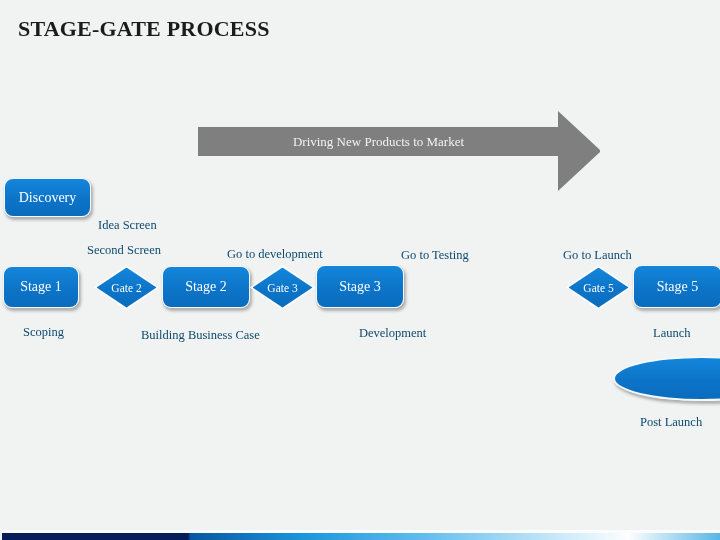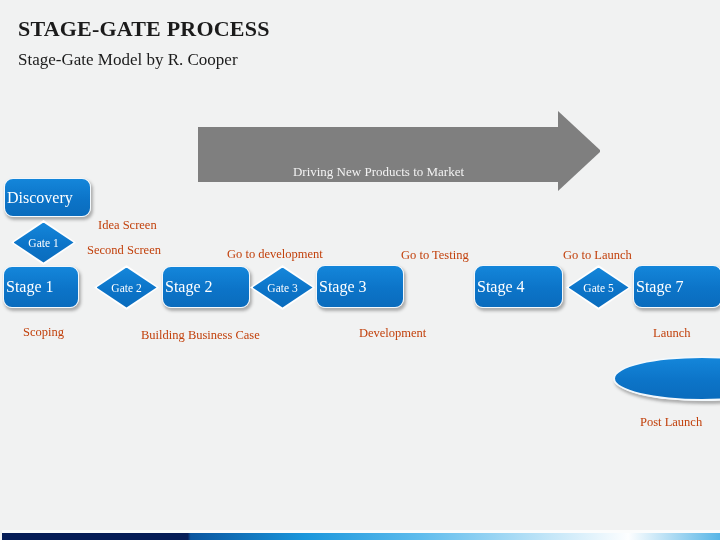--- a/index.html
+++ b/index.html
@@ -28,23 +28,23 @@
     position: absolute;
     left: 15px; top: 47px;
     font-size: 17px;
     font-weight: 400;
     color: #1b1b1b;
   }
   
   .arrow-body {
     position: absolute;
     left: 196px; top: 125px;
-    width: 361px; height: 55px;
+    width: 361px; height: 29px;
     background: #7f7f7f;
-    display: flex; align-items: flex-end; justify-content: center;
+    display: flex; align-items: center; justify-content: center;
   }
   .arrow-label {
     font-size: 13px;
     color: #f2f2f2;
     white-space: nowrap;
   }
   .arrow-head {
     position: absolute;
     left: 556px; top: 109px;
     width: 0; height: 0;
@@ -52,23 +52,23 @@
     border-bottom: 39px solid transparent;
     border-left: 42px solid #7f7f7f;
   }
   
   .blue-rect {
     position: absolute;
     border-radius: 9px;
     background: linear-gradient(180deg, #1486da 0%, #0c74c8 55%, #0a6cbd 100%);
     border: 1.5px solid rgba(255,255,255,0.95);
     box-shadow: 1.5px 2.5px 3px rgba(90,90,90,0.45);
-    display: flex; align-items: center; 
+    display: flex; align-items: center; justify-content: center;
     color: #ffffff;
-    font-size: 16px;
+    font-size: 14px;
     white-space: nowrap;
   }
   .diamond-outer {
     position: absolute;
     width: 65px; height: 45px;
     background: #ffffff;
     clip-path: polygon(50% 0, 100% 50%, 50% 100%, 0 50%);
     filter: drop-shadow(1.5px 2.5px 2px rgba(90,90,90,0.5));
     display: flex; align-items: center; justify-content: center;
   }
@@ -89,21 +89,21 @@
     left: 611px; top: 354px;
     width: 178px; height: 45px;
     border-radius: 50%;
     background: linear-gradient(180deg, #1486da 0%, #0c74c8 55%, #0a6cbd 100%);
     border: 2px solid rgba(255,255,255,0.95);
     box-shadow: 1.5px 3px 3px rgba(90,90,90,0.45);
   }
   .note {
     position: absolute;
     font-size: 12.5px;
-    color: #c2410c;
+    color: #0c4a6e;
     white-space: nowrap;
   }
   .footer-line {
     position: absolute;
     left: 0; top: 528px;
     width: 720px; height: 3px;
     background: #fbfcfc;
   }
   .footer-bar {
     position: absolute;
@@ -118,35 +118,30 @@
       #fdfeff 87%,
       #54b4e6 100%);
   }
 </style>
 </head>
 <body>
 
 <div class="slide">
 
   <div class="title">STAGE-GATE PROCESS</div>
-  <div class="subtitle">Stage-Gate Model by R. Cooper</div>
 
   <div class="arrow-body">
     <span class="arrow-label">Driving New Products to Market</span>
   </div>
   <div class="arrow-head"></div>
 
   <div class="blue-rect" style="left:2px; top:176px; width:87px; height:39px;">
     <span>Discovery</span>
   </div>
 
-  <div class="diamond-outer" style="left:9px; top:218px;">
-    <div class="diamond-inner"></div>
-    <span class="diamond-label">Gate 1</span>
-  </div>
 
   <div class="note" style="left:95px; top:215px;">Idea Screen</div>
   <div class="note" style="left:84px; top:240px;">Second Screen</div>
   <div class="note" style="left:224px; top:244px;">Go to development</div>
   <div class="note" style="left:398px; top:245px;">Go to Testing</div>
   <div class="note" style="left:560px; top:245px;">Go to Launch</div>
 
   <div class="blue-rect" style="left:1px; top:264px; width:76px; height:42px;">
     <span>Stage 1</span>
   </div>
@@ -163,31 +158,28 @@
   <div class="diamond-outer" style="left:248px; top:263px;">
     <div class="diamond-inner"></div>
     <span class="diamond-label">Gate 3</span>
   </div>
 
   <div class="blue-rect" style="left:314px; top:263px; width:88px; height:43px;">
     <span>Stage 3</span>
   </div>
 
 
-  <div class="blue-rect" style="left:472px; top:263px; width:89px; height:43px;">
-    <span>Stage 4</span>
-  </div>
 
   <div class="diamond-outer" style="left:564px; top:263px;">
     <div class="diamond-inner"></div>
     <span class="diamond-label">Gate 5</span>
   </div>
 
   <div class="blue-rect" style="left:631px; top:263px; width:89px; height:43px; border-top-right-radius:9px; border-bottom-right-radius:9px;">
-    <span>Stage 7</span>
+    <span>Stage 5</span>
   </div>
 
   <div class="note" style="left:20px; top:322px;">Scoping</div>
   <div class="note" style="left:138px; top:325px;">Building Business Case</div>
   <div class="note" style="left:318px; top:323px;margin-left:38px;">Development</div>
   <div class="note" style="left:650px; top:323px;">Launch</div>
 
   <div class="ellipse"></div>
   <div class="note" style="left:637px; top:412px;">Post Launch</div>
 

